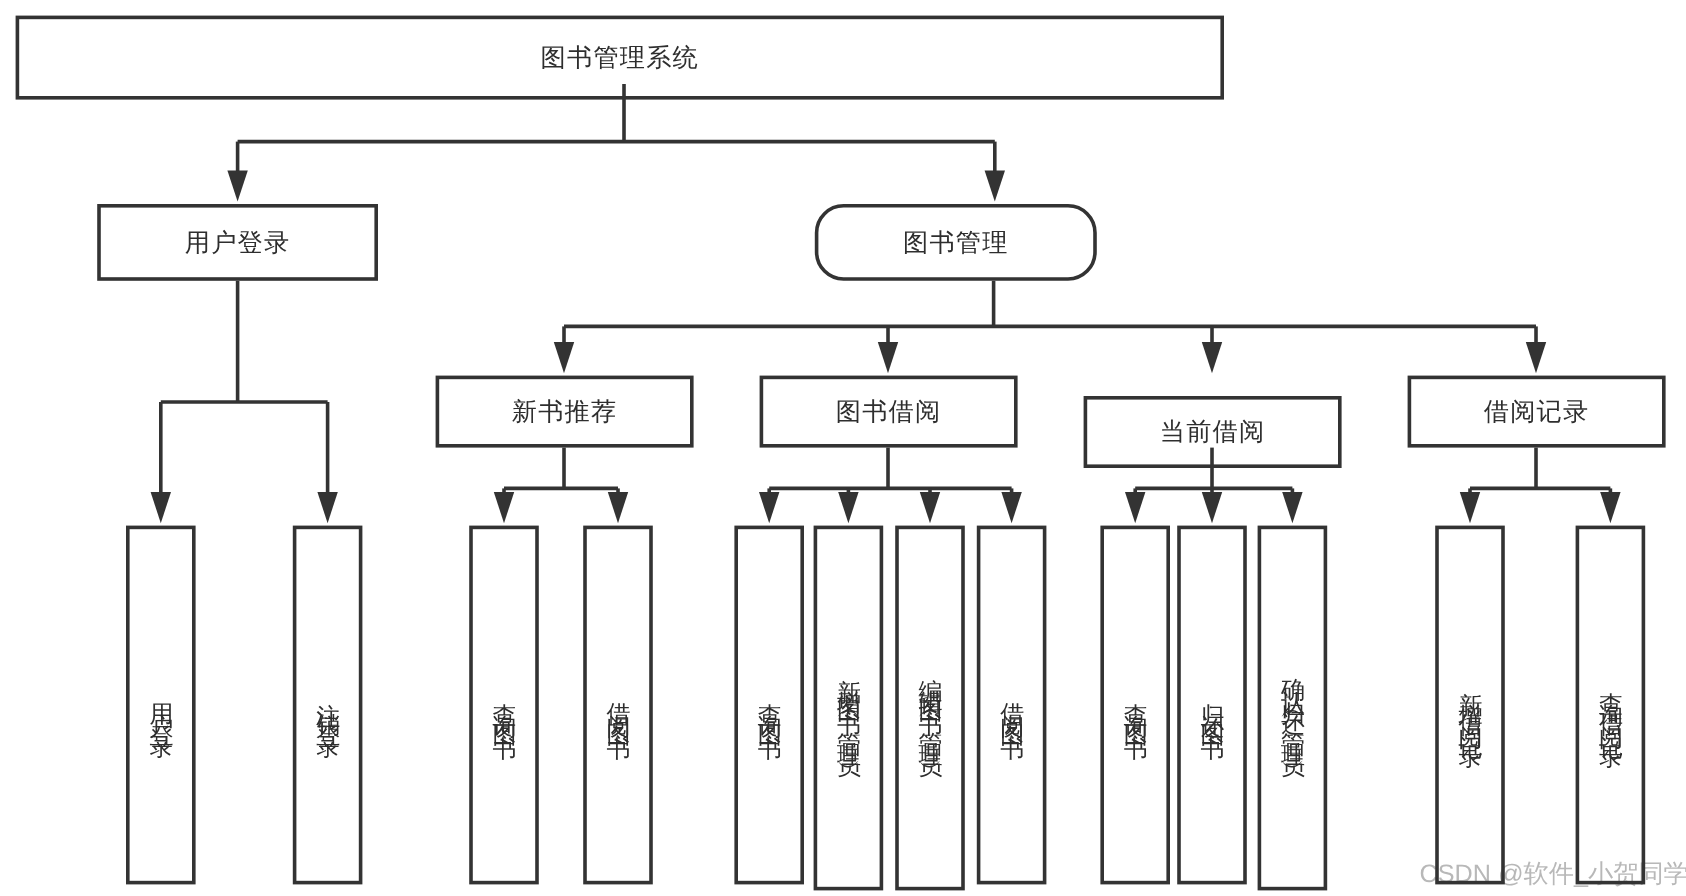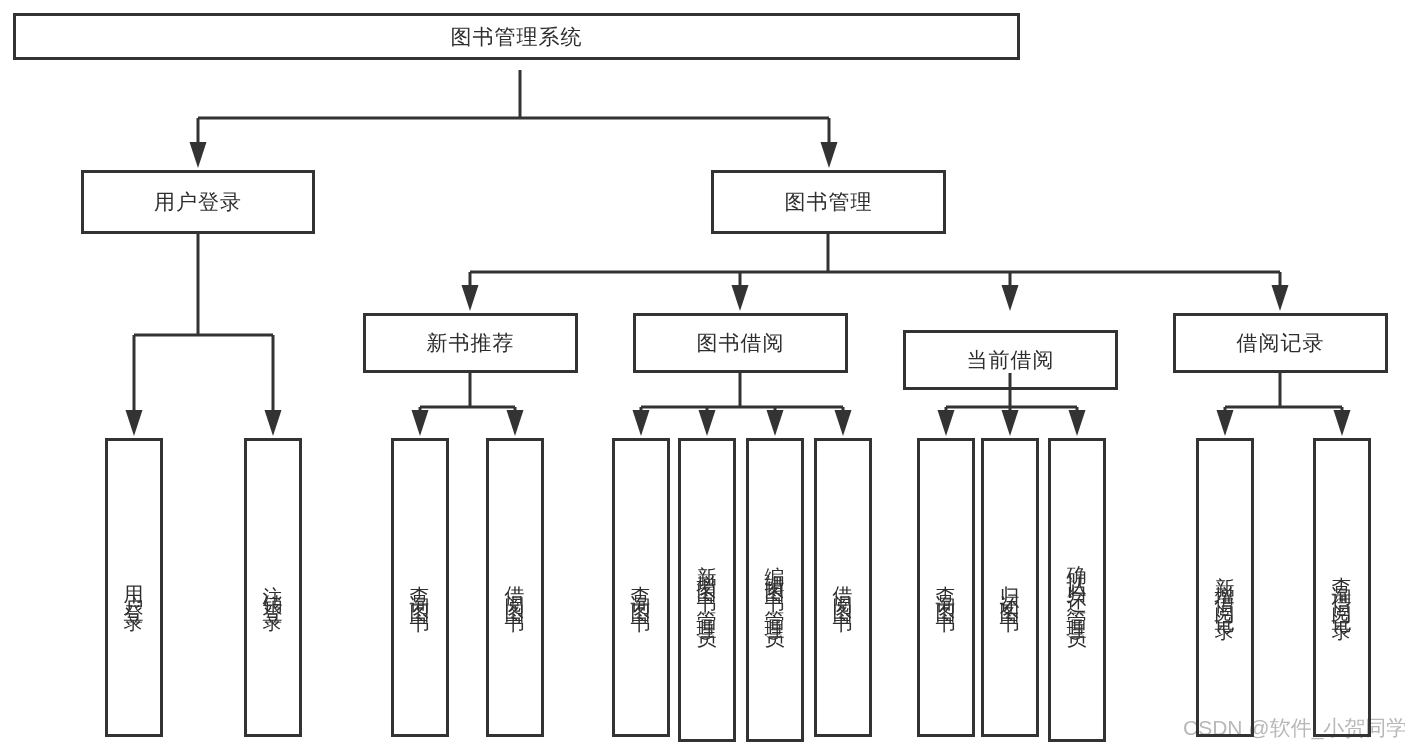--- a/index.html
+++ b/index.html
@@ -131,28 +131,28 @@
     <polygon points="1068.5,410 1085.5,410 1077,436"></polygon>
 
     <path d="M1280 373 V407"></path>
     <path d="M1225 407 H1342"></path>
     <path d="M1225 407 V414"></path>
     <path d="M1342 407 V414"></path>
     <polygon points="1216.5,410 1233.5,410 1225,436"></polygon>
     <polygon points="1333.5,410 1350.5,410 1342,436"></polygon>
   </svg>
 
-  <div class="box box-h" style="left:13px; top:13px; width:1007px; height:47px;">
+  <div class="box box-h" style="left:13px; top:13px; width:1007px; height:70px;">
     <span>图书管理系统</span>
   </div>
 
   <div class="box box-h" style="left:81px; top:170px; width:234px; height:64px;">
     <span>用户登录</span>
   </div>
-  <div class="box box-h" style="left:711px; top:170px; width:235px; height:64px;">
+  <div class="box box-h" style="left:679px; top:170px; width:235px; height:64px;border-radius:24px;">
     <span>图书管理</span>
   </div>
 
   <div class="box box-h" style="left:363px; top:313px; width:215px; height:60px;">
     <span>新书推荐</span>
   </div>
   <div class="box box-h" style="left:633px; top:313px; width:215px; height:60px;">
     <span>图书借阅</span>
   </div>
   <div class="box box-h" style="left:903px; top:330px; width:215px; height:60px;">

